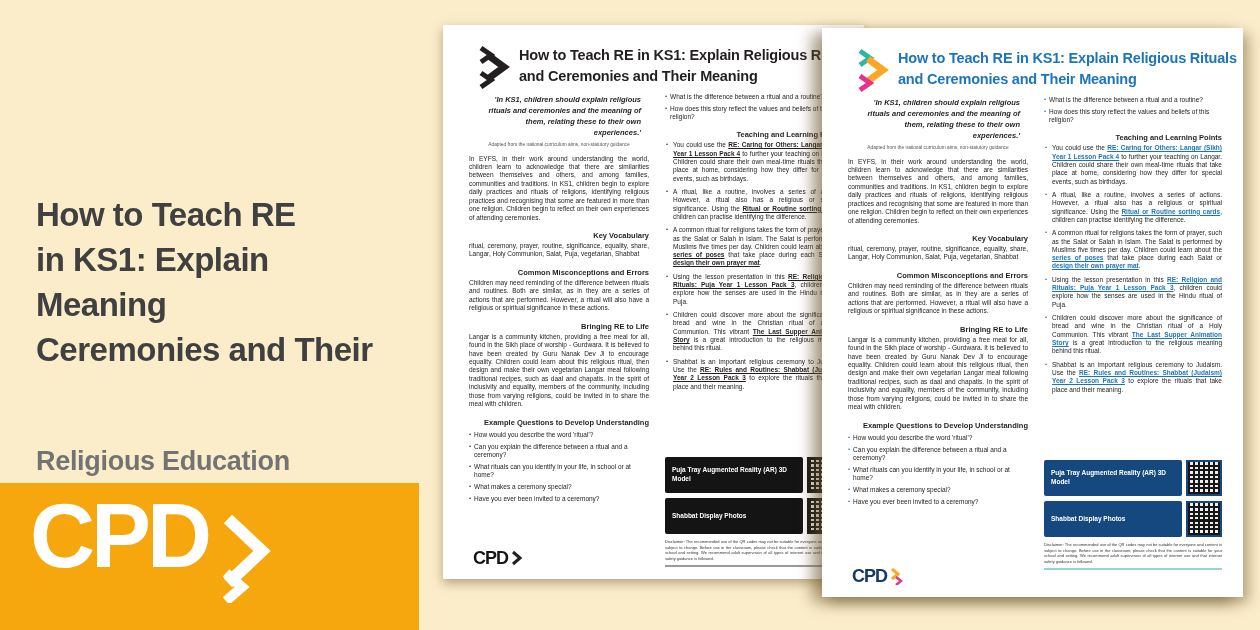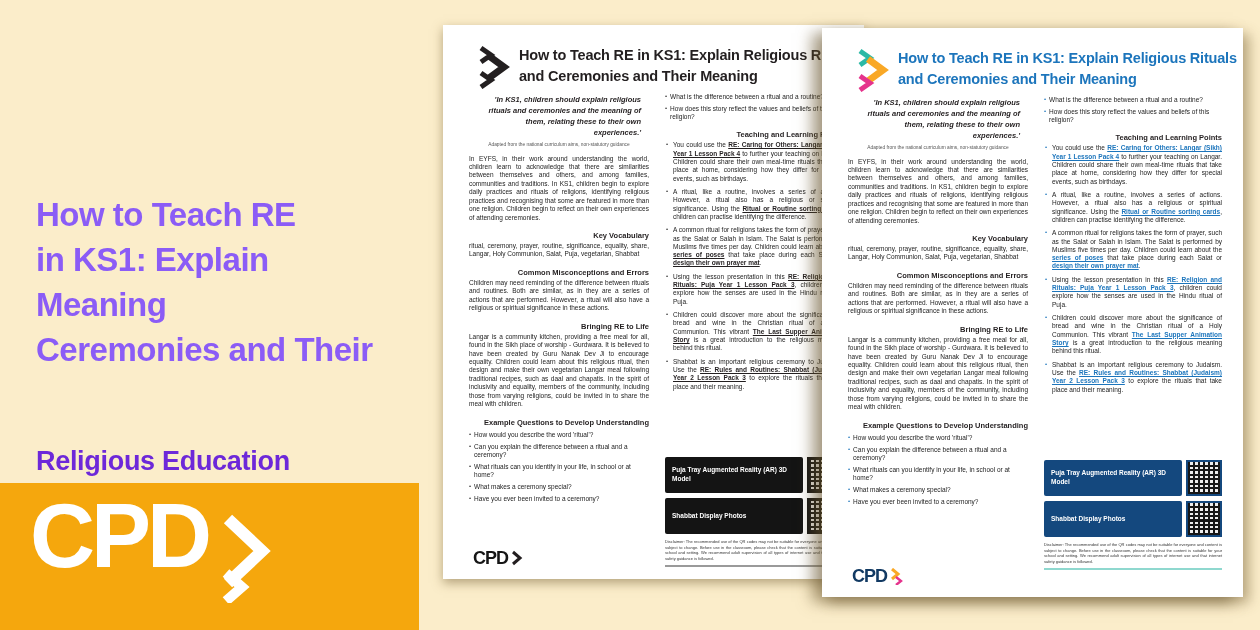--- a/index.html
+++ b/index.html
@@ -1,22 +1,22 @@
 <!DOCTYPE html>
 <html><head>
 <meta charset="utf-8">
 <style>
   html,body{margin:0;padding:0;}
   #canvas{position:relative;width:1260px;height:630px;background:#FBEDCA;overflow:hidden;
           font-family:"Liberation Sans",sans-serif;}
 
   
-  .headline{position:absolute;left:36px;top:192px;width:420px;color:#8b5cf6;
+  .headline{position:absolute;left:36px;top:192px;width:420px;color:#404040;
             font-size:33px;font-weight:bold;line-height:45px;letter-spacing:-0.5px;}
-  .category{position:absolute;left:36px;top:446px;color:#6d28d9;
+  .category{position:absolute;left:36px;top:446px;color:#737373;
             font-size:27px;font-weight:bold;letter-spacing:-0.3px;}
   .orange-block{position:absolute;left:0;top:483px;width:419px;height:147px;background:#F5A70D;}
   .cpd-word{position:absolute;left:30px;top:8px;color:#fff;font-size:90px;font-weight:bold;
             letter-spacing:-4px;line-height:1;}
   .cpd-chev{position:absolute;left:218px;top:28px;}
 
   
   .page{position:absolute;background:#ffffff;}
   .page--back{left:443px;top:25px;width:421px;height:554px;z-index:1;
               box-shadow:0 4px 10px rgba(110,88,45,.5);}

